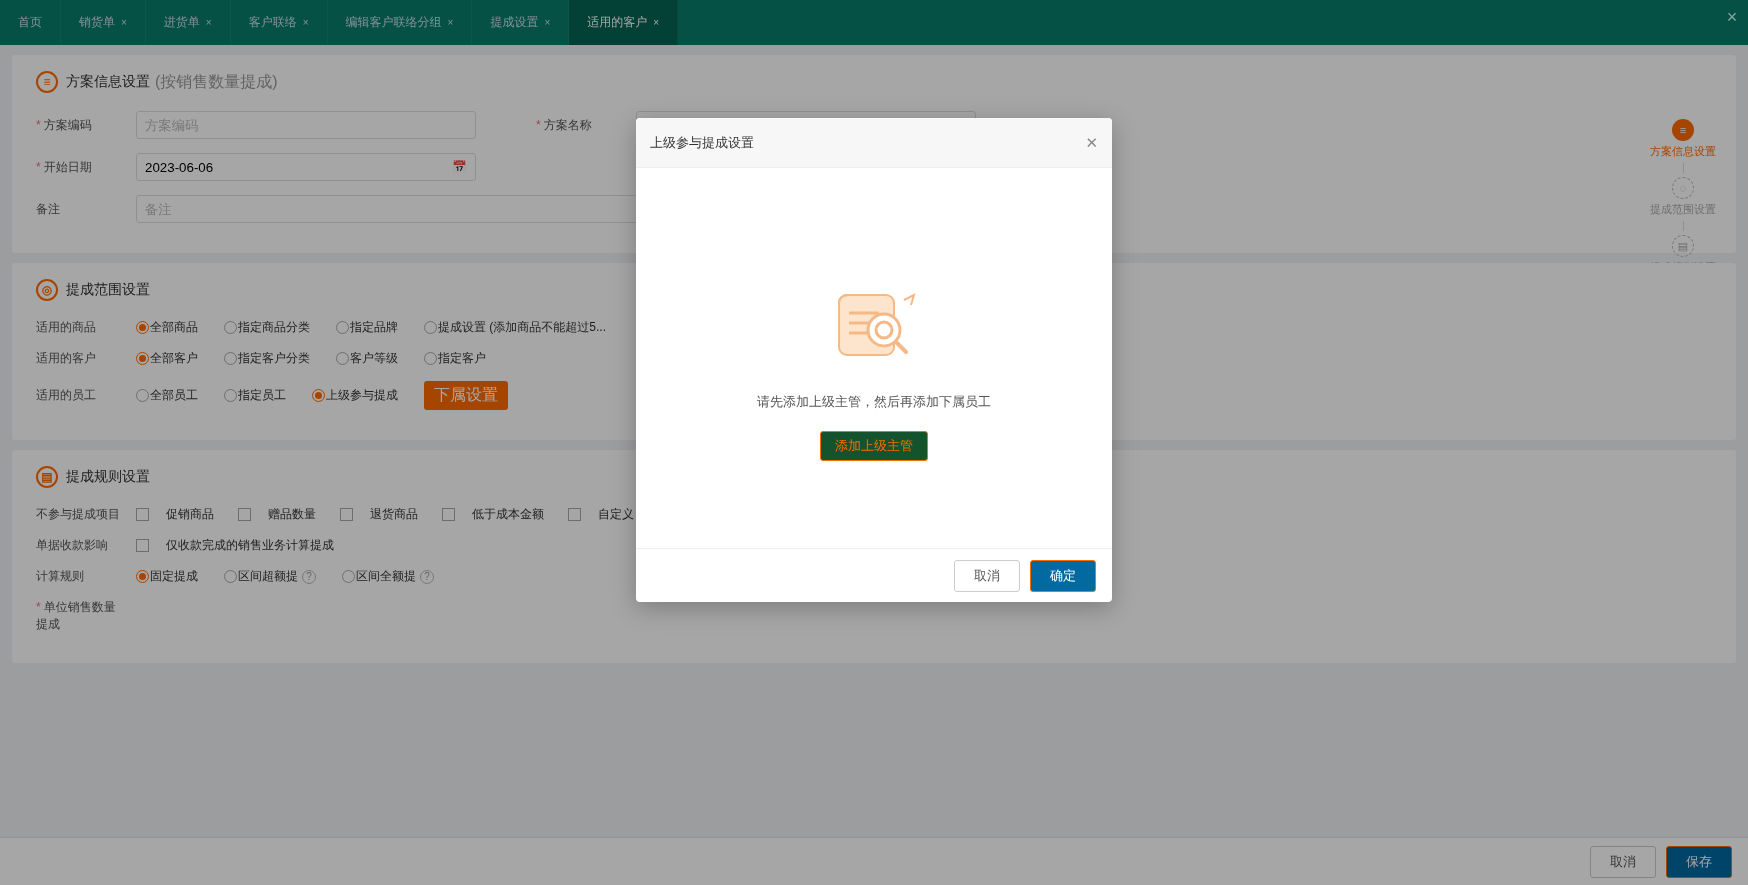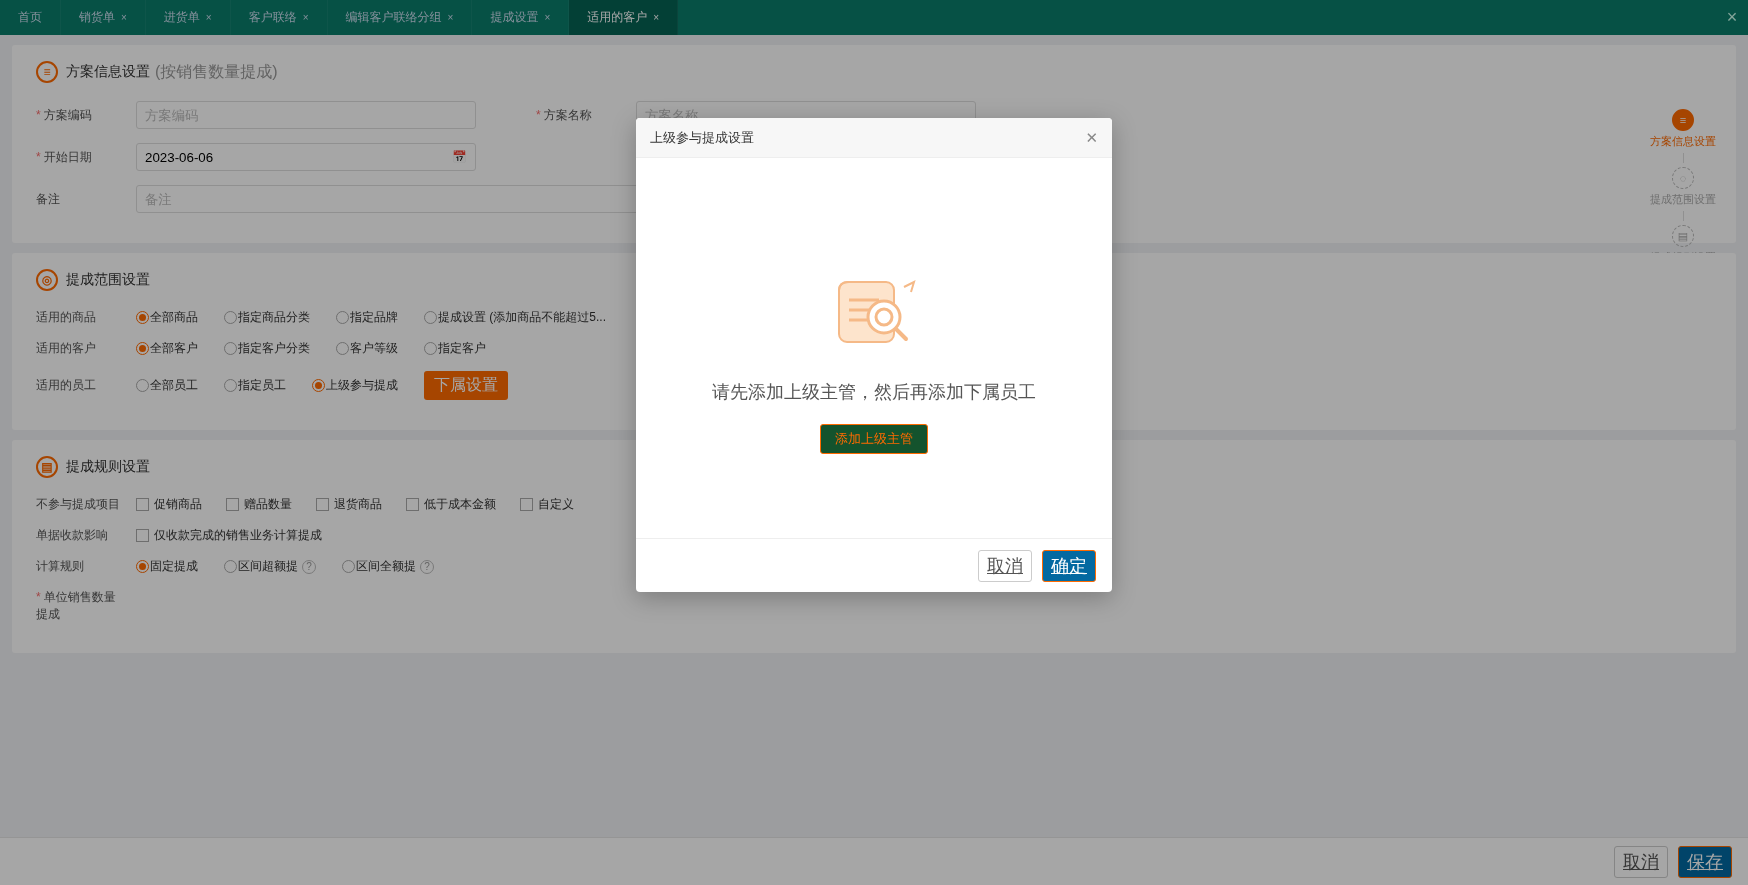--- a/index.html
+++ b/index.html
@@ -1,19 +1,19 @@
 <!DOCTYPE html>
 <html><head>
 <meta charset="utf-8">
 <style>
 * { box-sizing: border-box; margin: 0; padding: 0; }
 body { font-family: "Microsoft YaHei", sans-serif; font-size: 12px; color: #333; background: #f0f2f5; position: relative; width: 1748px; height: 885px; overflow: hidden; }
 
 
-.tabbar { background: #0a7d6b; height: 35px; display: flex; align-items: stretch; position: relative; }
+.tabbar { background: #0a7d6b; height: 45px; display: flex; align-items: stretch; position: relative; }
 .tab { color: #cde; padding: 0 18px; display: flex; align-items: center; cursor: pointer; border-right: 1px solid rgba(255,255,255,0.05); font-size: 12px; white-space: nowrap; }
 .tab.active { background: #056354; color: #fff; }
 .tab .close-x { margin-left: 6px; font-size: 10px; }
 .tabbar-close { position: absolute; right: 0; top: 0; width: 32px; height: 35px; display:flex; align-items:center; justify-content:center; color:#cfe; cursor:pointer; font-size:18px; }
 
 .page { padding: 10px 12px 0 12px; }
 
 .panel { background: #fff; border-radius: 3px; padding: 16px 24px; margin-bottom: 10px; position: relative; }
 .section-title { display:flex; align-items:center; font-size:14px; color:#333; margin-bottom: 18px; }
 .section-title .icon-circle { width:22px; height:22px; border:2px solid #ff6a00; border-radius:50%; display:flex; align-items:center; justify-content:center; margin-right:8px; color:#ff6a00; font-weight:bold; font-size:12px; }
@@ -29,45 +29,45 @@
 
 .radio-group { display:flex; align-items:center; gap:26px; }
 .radio-item { display:flex; align-items:center; gap:1px; cursor:pointer; }
 .radio-o { width:13px; height:13px; border:1px solid #aaa; border-radius:50%; display:inline-block; position:relative; }
 .radio-o.sel { border-color:#ff6a00; }
 .radio-o.sel::after { content:''; position:absolute; width:7px; height:7px; background:#ff6a00; border-radius:50%; top:2px; left:2px; }
 .btn-orange-sm { background:#ff6a00; color:#fff; border:none; padding:4px 10px; border-radius:3px; cursor:pointer; font-size:16px; }
 
 .check-group { display:flex; align-items:center; gap:24px; }
 .chk { width:13px; height:13px; border:1px solid #aaa; display:inline-block; }
-.chk-item { display:flex; align-items:center; gap:5px; }
+.chk-item { display:flex; align-items:center; gap:17px; }
 .help { display:inline-block; width:14px; height:14px; border:1px solid #bbb; border-radius:50%; text-align:center; line-height:12px; font-size:10px; color:#999; margin-left:3px; }
 
 
 .side-nav { position:absolute; right:18px; top:60px; width:70px; text-align:center; }
 .side-step { display:flex; flex-direction:column; align-items:center; padding:4px 0; font-size:11px; color:#aaa; }
 .side-step.active { color:#ff6a00; }
 .side-step .step-icon { width:22px; height:22px; border-radius:50%; border:1px dashed #bbb; display:flex; align-items:center; justify-content:center; margin-bottom:3px; }
 .side-step.active .step-icon { border:2px solid #ff6a00; background:#ff6a00; color:#fff; }
 .side-divider { width:1px; height:10px; background:#ddd; margin:0 auto; }
 
 
 .footer { position:absolute; bottom:0; left:0; right:0; height:48px; background:#fff; border-top:1px solid #e5e5e5; display:flex; align-items:center; justify-content:flex-end; padding-right:16px; gap:10px; }
-.btn { height:32px; padding:0 8px; border-radius:3px; cursor:pointer; font-size:18px;text-decoration:underline; }
+.btn { height:32px; padding:0 19px; border-radius:3px; cursor:pointer; font-size:13px; }
 .btn-default { background:#fff; border:1px solid #ccc; color:#555; }
 .btn-primary { background:#0369a1; border:1px solid #ff6a00; color:#fff; }
 
 
 .overlay { position:absolute; inset:0; background:rgba(0,0,0,0.35); z-index:100; }
 .modal { position:absolute; top:118px; left:50%; transform:translateX(-50%); width:476px; background:#fff; border-radius:4px; box-shadow:0 6px 24px rgba(0,0,0,0.25); z-index:101; display:flex; flex-direction:column; }
-.modal-header { height:40px; display:flex; align-items:center; justify-content:space-between; padding:0 14px; border-bottom:1px solid #eee; font-size:13px; background:#f7f7f7; border-radius:4px 4px 0 0; }
+.modal-header { height:50px; display:flex; align-items:center; justify-content:space-between; padding:0 14px; border-bottom:1px solid #eee; font-size:13px; background:#f7f7f7; border-radius:4px 4px 0 0; }
 .modal-close { cursor:pointer; color:#888; font-size:15px; }
 .modal-body { flex:1; padding:40px 20px 20px; text-align:center; min-height:380px; display:flex; flex-direction:column; align-items:center; justify-content:center; }
 .modal-body svg { margin-bottom:18px; }
-.modal-body p { color:#555; margin-bottom:20px; font-size:18px; }
+.modal-body p { color:#555; margin-bottom:20px; font-size:13px; }
 .btn-outline-orange { border:1px solid #ff6a00; color:#ff6a00; background:#14532d; height:30px; padding:0 14px; border-radius:3px; cursor:pointer; font-size:13px; }
 .modal-footer { height:54px; border-top:1px solid #eee; display:flex; align-items:center; justify-content:flex-end; padding:0 16px; gap:10px; }
 </style>
 </head>
 <body>
 
 <div class="tabbar">
   <div class="tab">
       <span>首页</span>
     </div>

